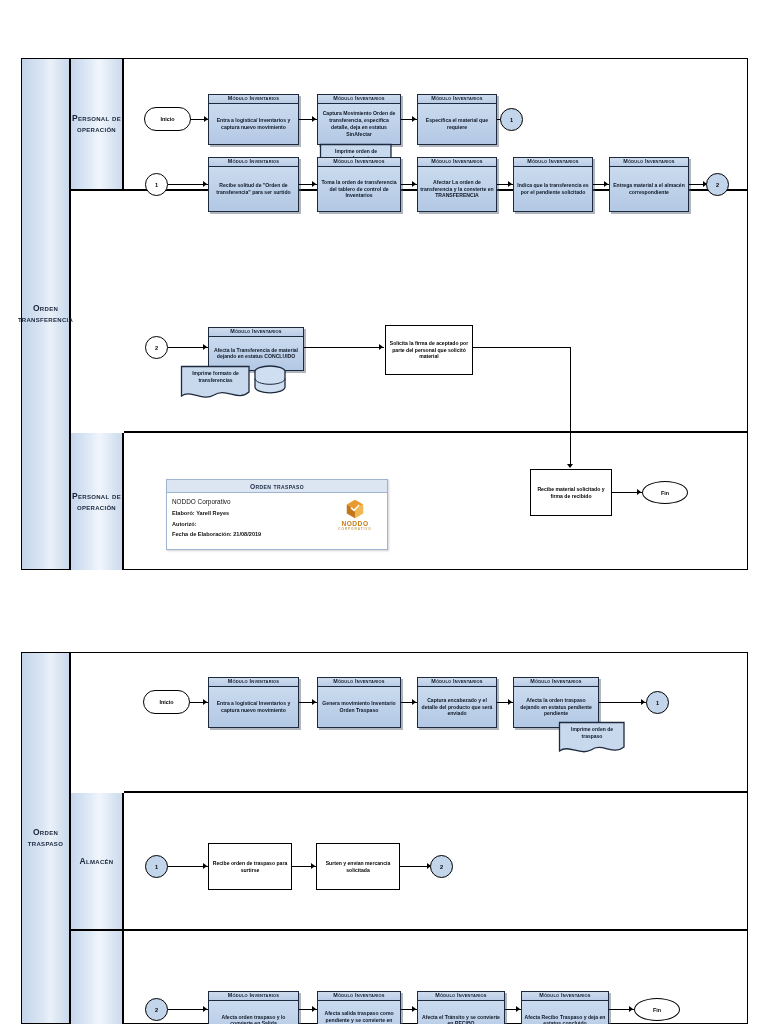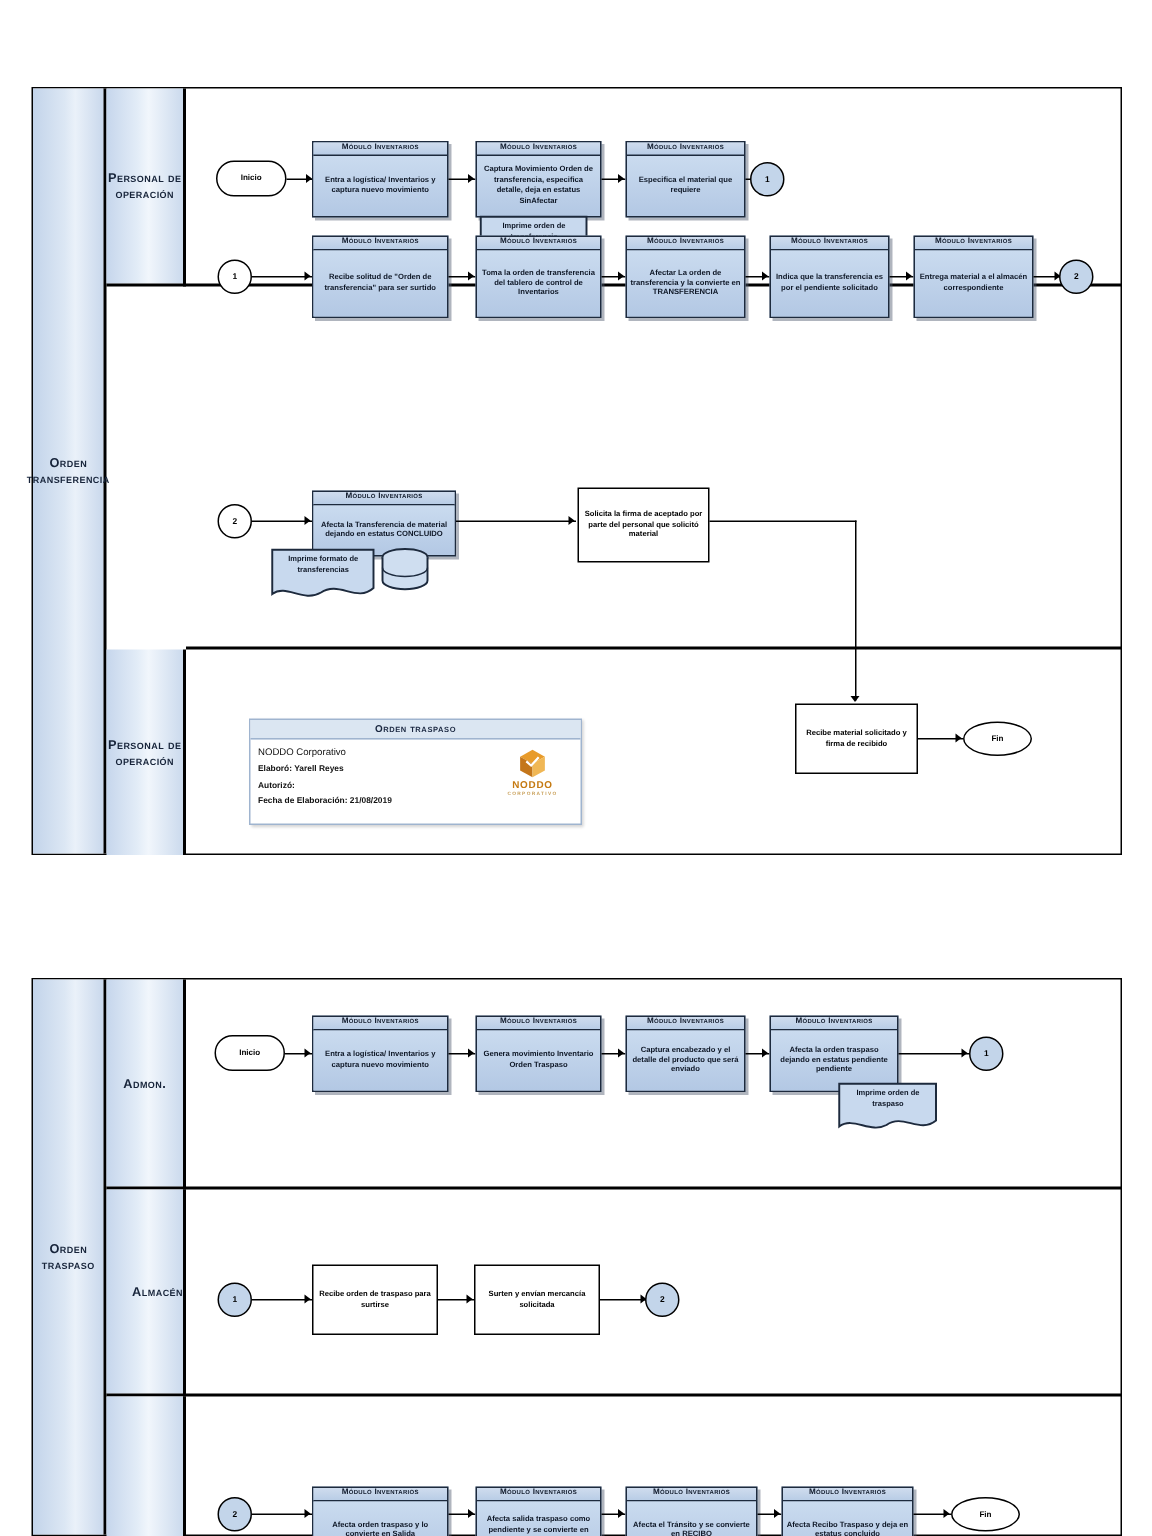--- a/index.html
+++ b/index.html
@@ -252,24 +252,21 @@
       </div>
     </div>
   </div>
 
   <div class="diagram" style="left:21px;top:652px;width:727px;height:372px;">
 
     <div class="band" style="width:49px;">
       <div class="band-label">Orden Traspaso</div>
     </div>
 
-    <div class="lanelabel" style="left:49px;top:0;width:53px;height:140px;">
-      <div class="band-label">Admon.</div>
-    </div>
-    <div class="lanelabel" style="left:49px;top:140px;width:53px;height:138px;justify-content:flex-end;">
+    <div class="lanelabel" style="left:49px;top:140px;width:53px;height:138px;">
       <div class="band-label">Almacén</div>
     </div>
     <div class="lanelabel last" style="left:49px;top:278px;width:53px;height:94px;">
       <div class="band-label"></div>
     </div>
 
     <div class="lanebody" style="left:102px;top:0;width:624px;height:140px;"></div>
     <div class="lanebody" style="left:102px;top:140px;width:624px;height:138px;"></div>
     <div class="lanebody last" style="left:102px;top:278px;width:624px;height:94px;"></div>
 

